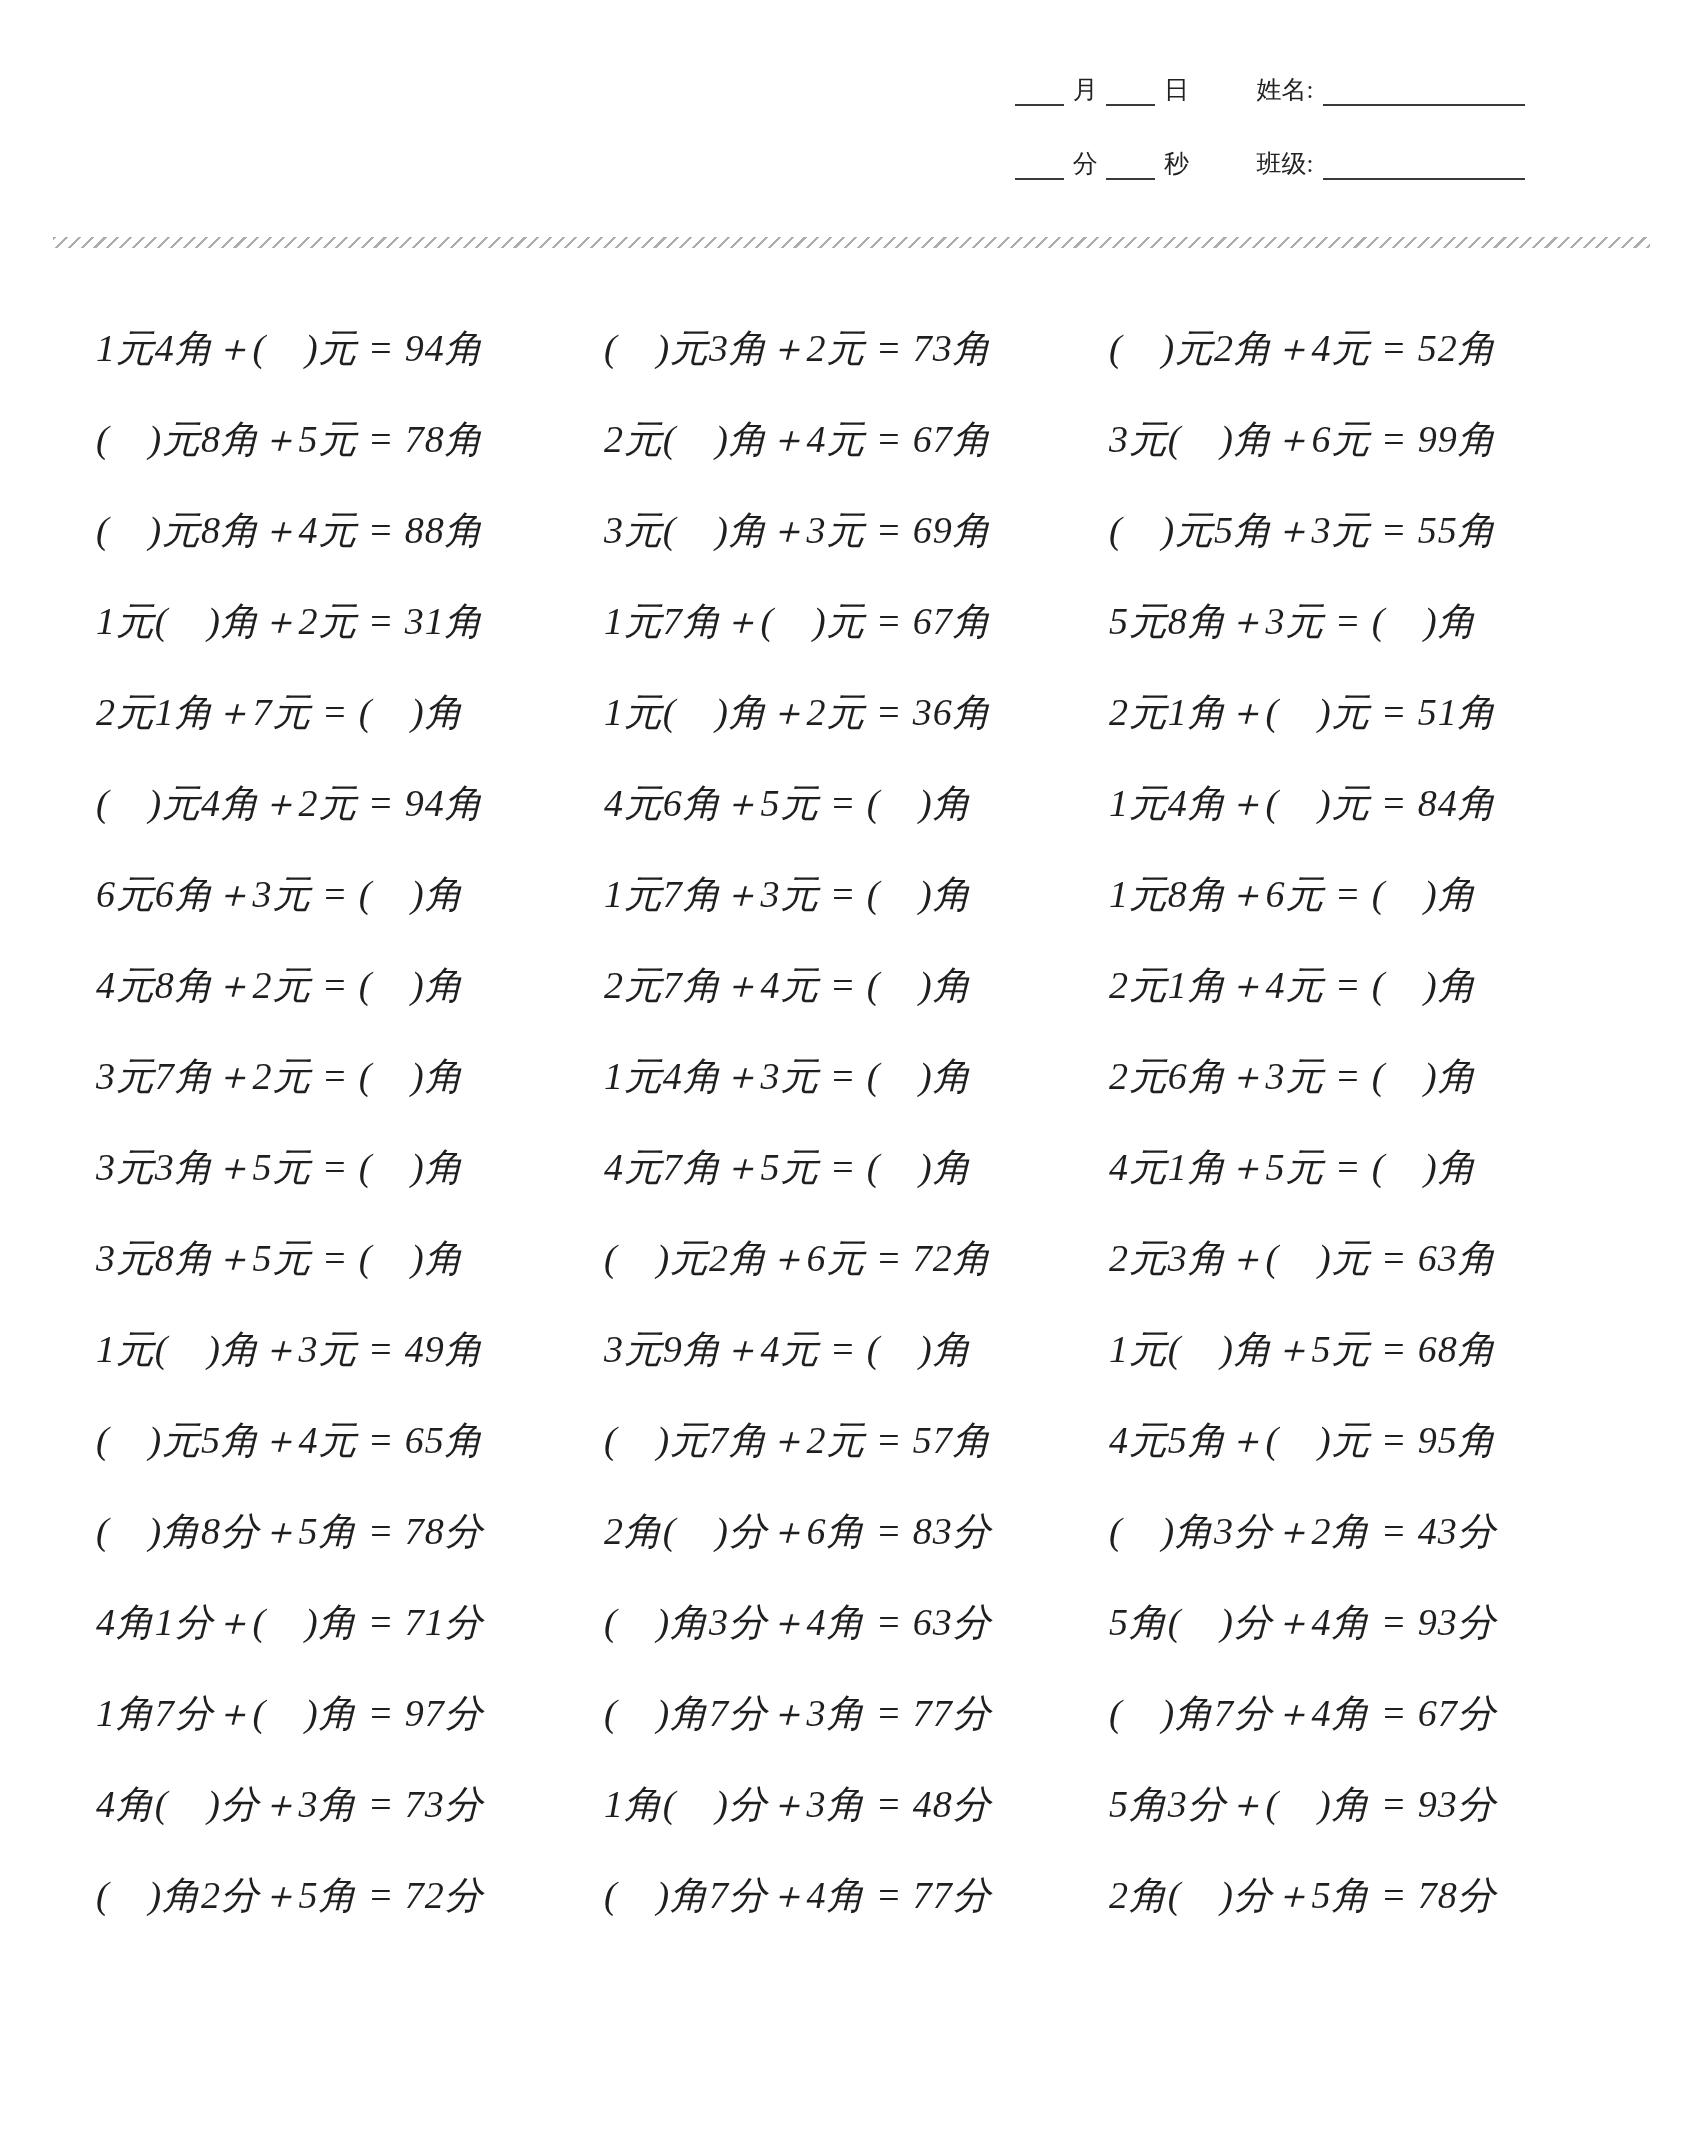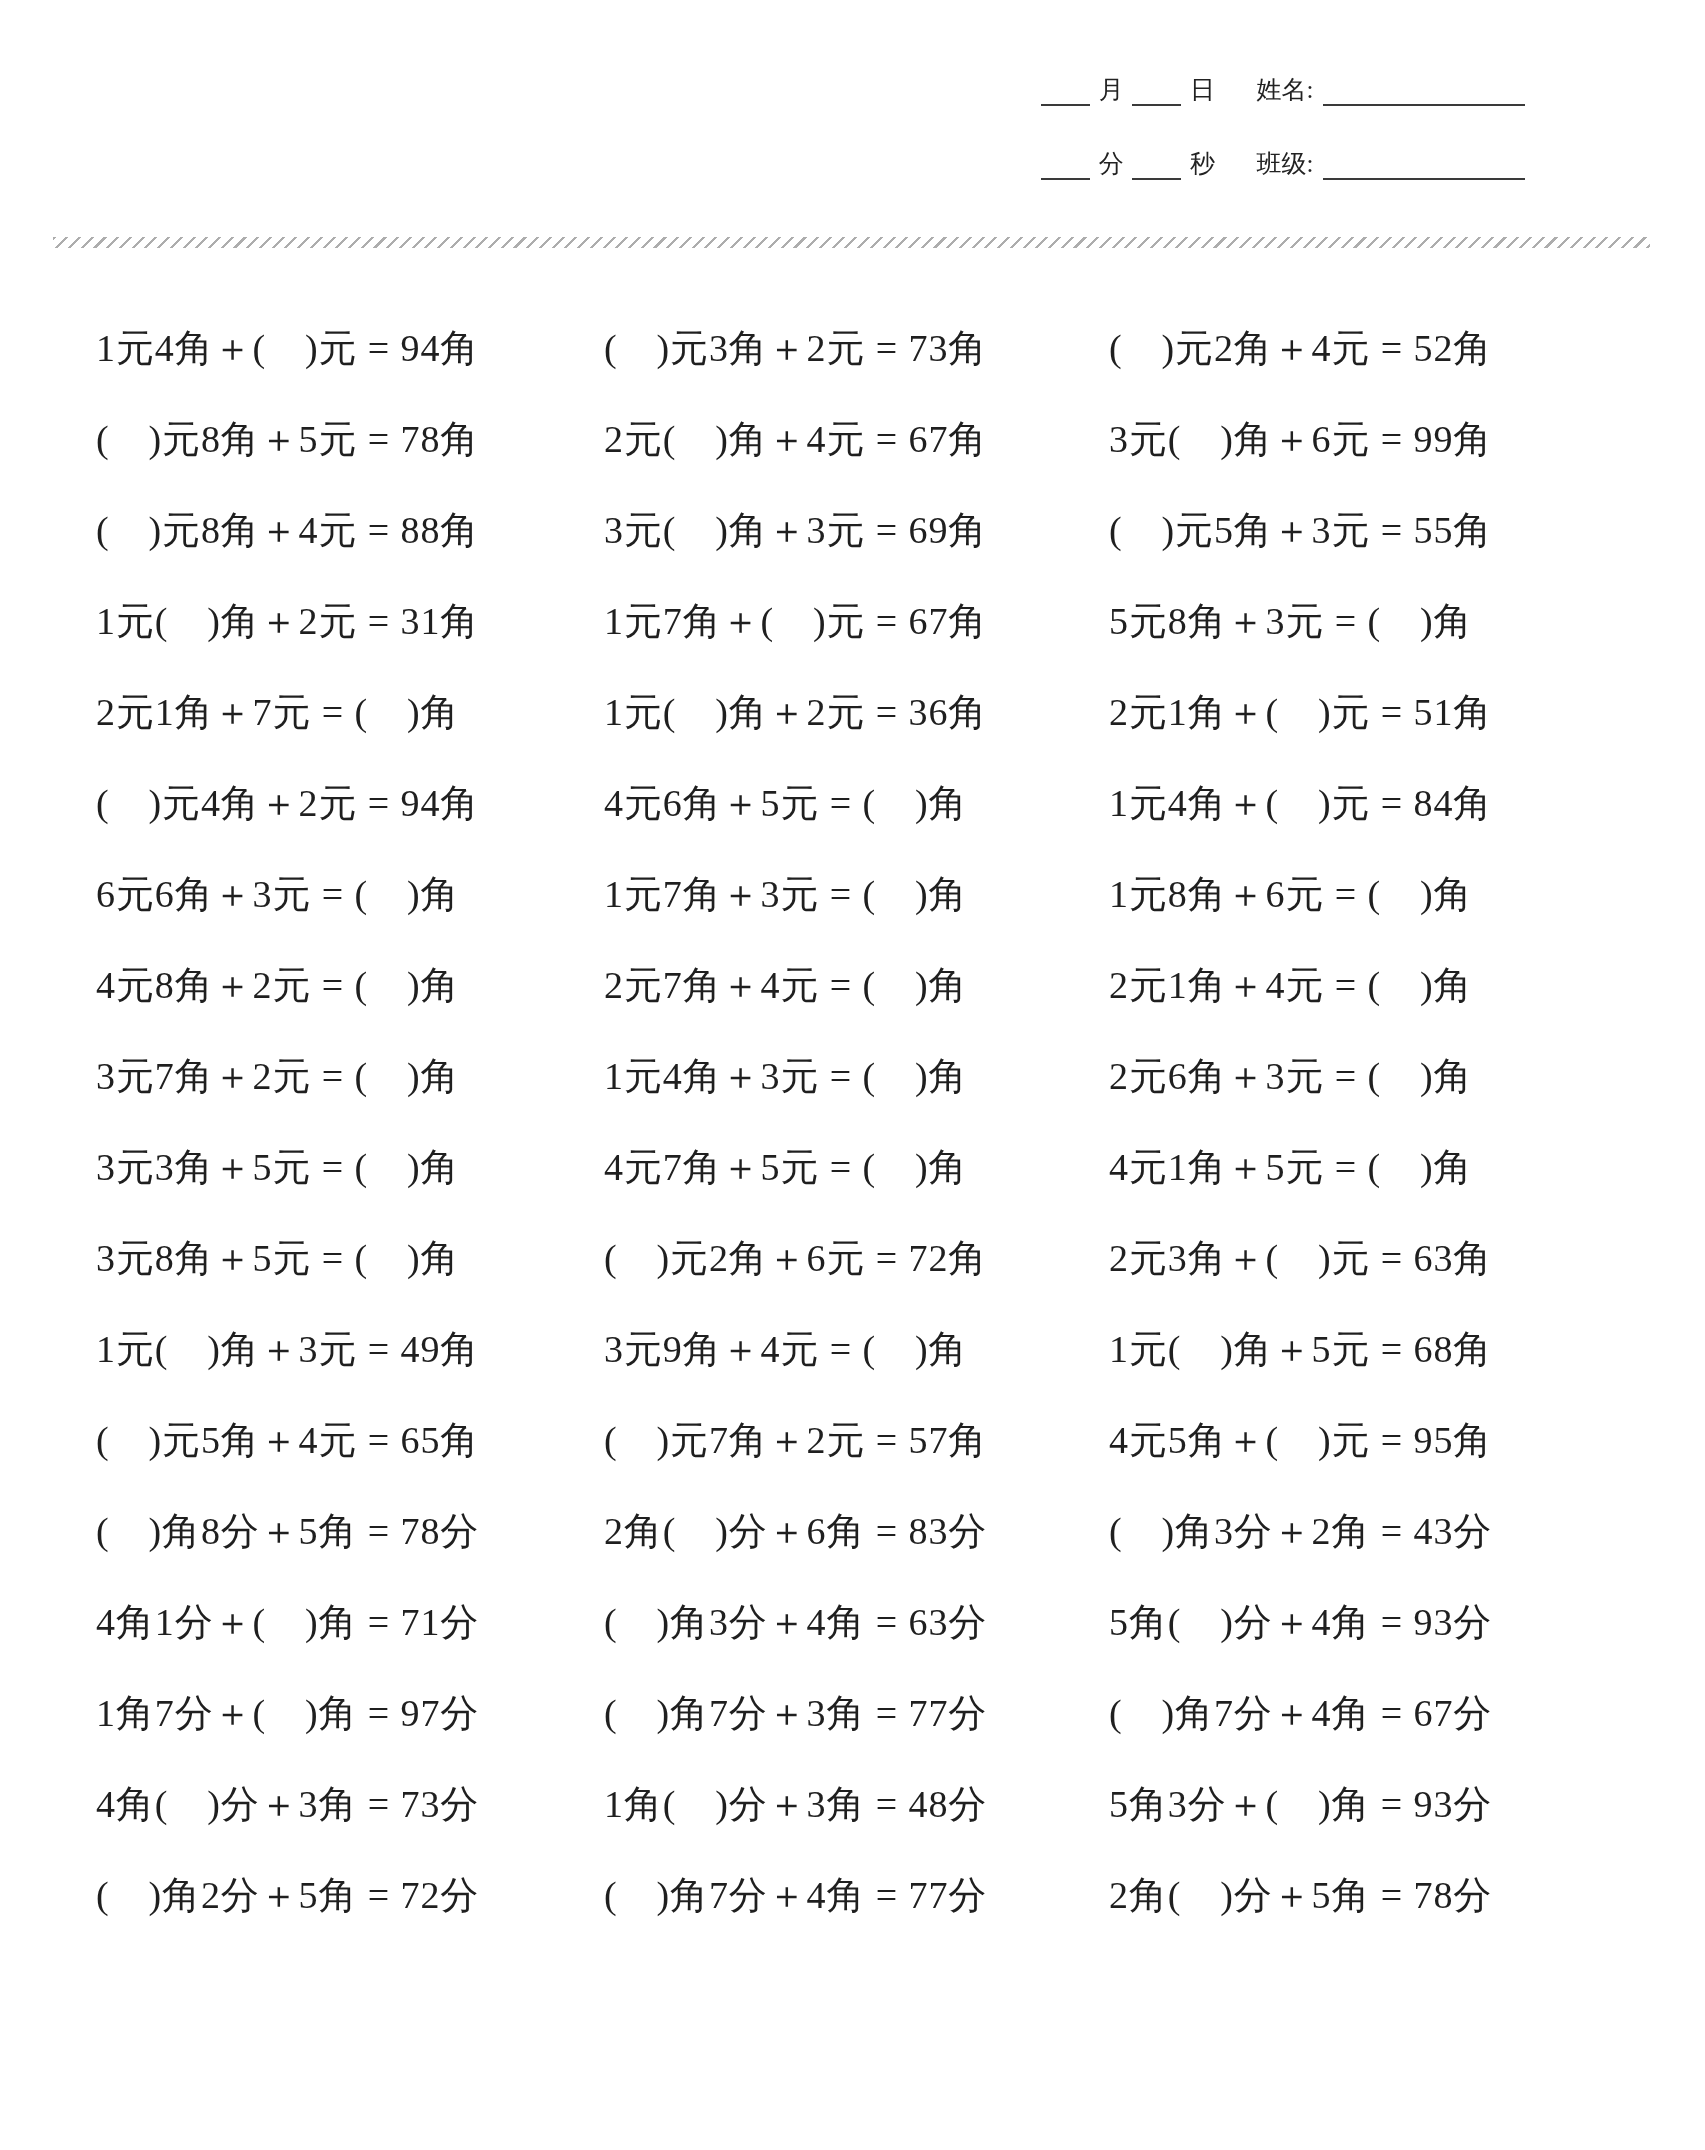--- a/index.html
+++ b/index.html
@@ -30,21 +30,21 @@
     justify-content: flex-end;
   }
   .blank {
     display: inline-block;
     border-bottom: 2.2px solid #3a3a3a;
     height: 25px;
   }
   .blank.short { width: 49px; margin: 0 6px; }
   .blank.long  { width: 202px; margin-left: 6.9px; }
   .hdr-label { margin: 0 2.6px; }
-  .hdr-label.group-gap { margin-left: 39px; }
+  .hdr-label.group-gap { margin-left: 65px; }
 
   
   .hatch {
     position: absolute;
     left: 53px;
     width: 1597px;
     height: 11.2px;
     background: repeating-linear-gradient(
       135deg,
       #adadad 0px, #adadad 2.2px,
@@ -55,20 +55,21 @@
 
   
   .problems {
     position: absolute;
     top: 303px;
     left: 96px;
     width: 1531px;
     display: grid;
     grid-template-columns: 508px 505px 519px;
     grid-auto-rows: 91px;
+    font-style: italic;
   }
   .problem-cell {
     display: flex;
     align-items: center;
     justify-content: flex-start;
     font-size: 38px;
     letter-spacing: 0.9px;
     white-space: nowrap;
     color: #1f1f1f;
   }

